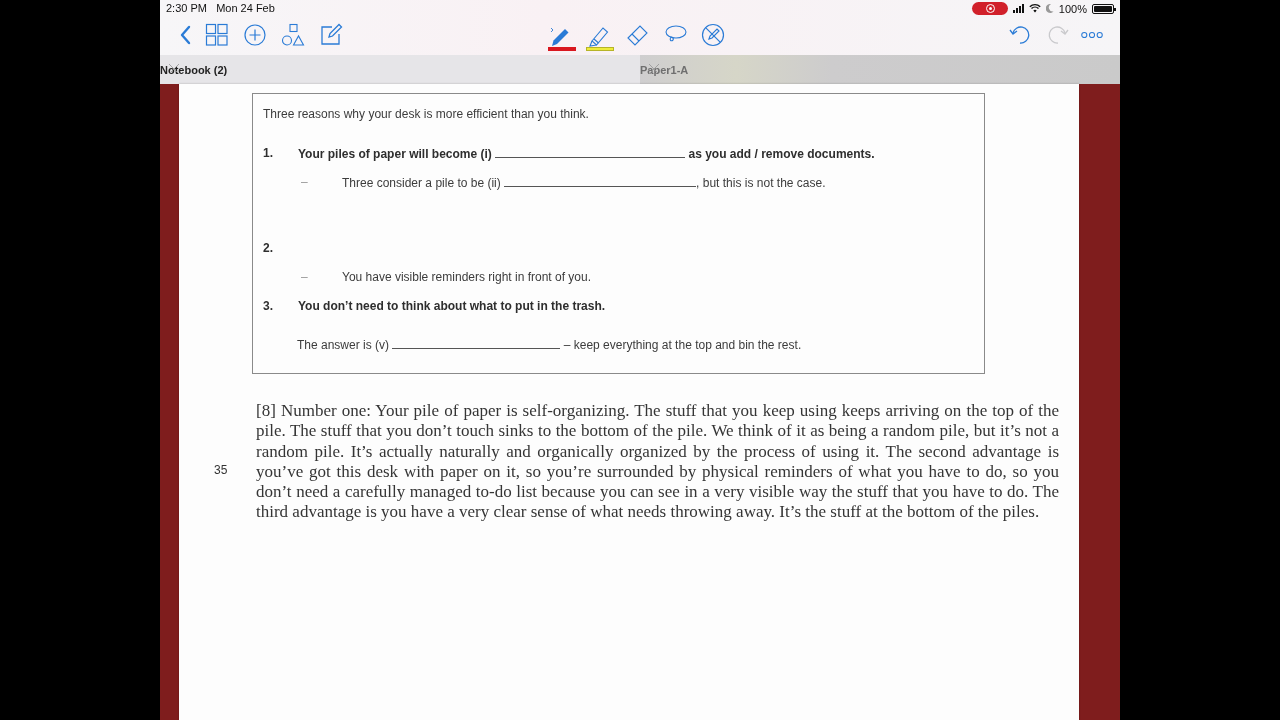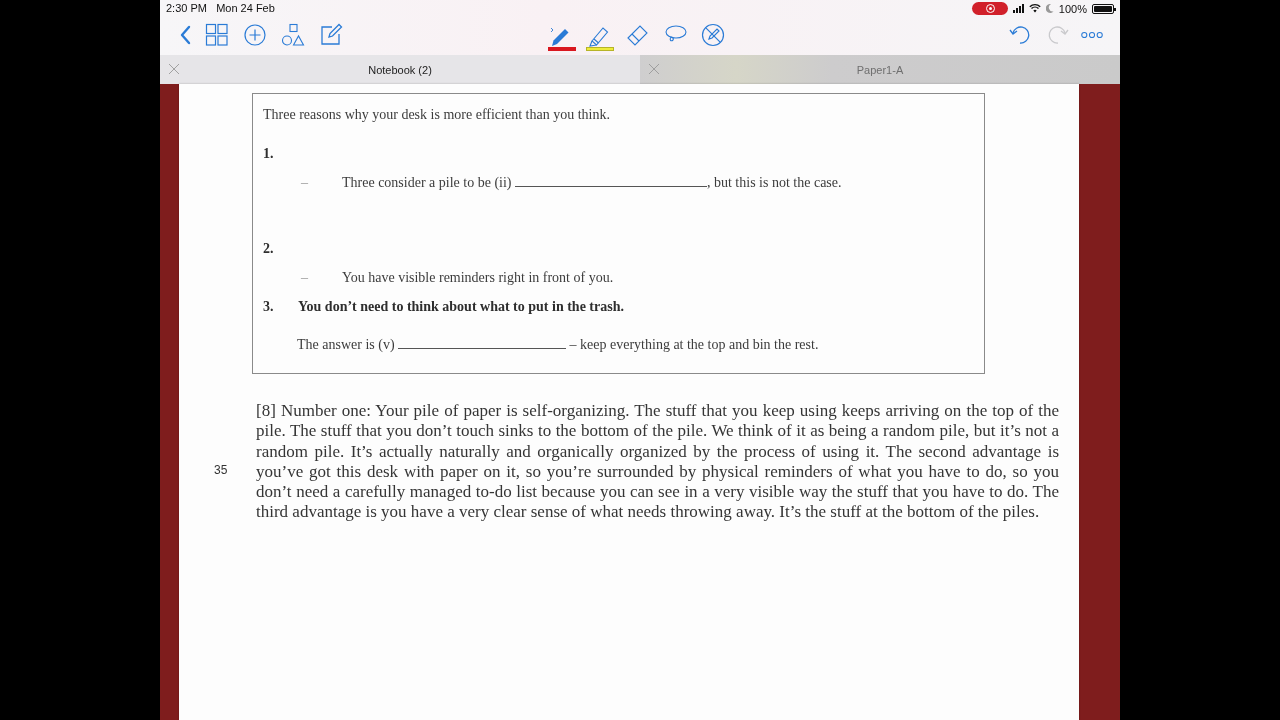--- a/index.html
+++ b/index.html
@@ -17,30 +17,30 @@
   .bars { display:flex; align-items:flex-end; gap:1px; height:9px; }
   .bars i { display:block; width:2px; background:#111; }
   .battery { width:22px; height:10px; border:1px solid #111; border-radius:2px; padding:1px; position:relative; }
   .battery i { display:block; width:100%; height:100%; background:#111; border-radius:1px; }
   .battery::after { content:""; position:absolute; right:-3px; top:3px; width:2px; height:3px; background:#111; }
 
   .tool { position: absolute; top: 22px; width: 26px; height: 26px; display:flex; align-items:center; justify-content:center; }
   .tool svg { width: 24px; height: 24px; }
 
   .tabbar { position: absolute; left: 0; top: 55px; width: 960px; height: 29px; display: flex; }
-  .tab { position: relative; width: 480px; height: 29px; display:flex; align-items:center; justify-content:center; font-size: 11px; }
+  .tab { position: relative; width: 480px; height: 29px; display:flex; align-items:center; justify-content:flex-start; font-size: 11px; font-weight: bold; }
   .tab.active { background: #e6e5e8; color: #222; }
   .tab.inactive { background: linear-gradient(90deg,#cfcecf 0%,#d6d6c8 20%,#cdcccd 40%,#cacaca 100%); color: #6f6f6f; }
   .tab .close { position:absolute; left: 8px; top: 8px; width: 12px; height: 12px; }
 
   .page { position: absolute; left: 19px; top: 84px; width: 900px; height: 636px; background: #fdfdfd; box-shadow: 0 0 2px rgba(0,0,0,0.25); }
 
   .doc { font-family: "Liberation Serif", serif; color: #3a3a3a; }
   .box { position: absolute; left: 73px; top: 9px; width: 733px; height: 281px; border: 1px solid #8a8a8a; }
-  .line { position: absolute; white-space: nowrap; font-size: 14px; font-family: Liberation Serif, serif; color: #3c3c3c; }
+  .line { position: absolute; white-space: nowrap; font-size: 12px; font-family: Liberation Sans, sans-serif; color: #3c3c3c; }
   .b { font-weight: bold; color: #2e2e2e; }
   .blank { display:inline-block; border-bottom: 1px solid #555; height: 12px; vertical-align: baseline; }
 
   .lineno { position:absolute; left: 35px; top: 379px; font-size: 12px; font-family: "Liberation Sans", sans-serif; color: #333; }
   .para { position: absolute; left: 77px; top: 317px; width: 803px; font-size: 17px; line-height: 20.3px; text-align: justify; color: #353535; font-family: "Liberation Serif", serif; }
 </style>
 </head>
 <body>
 
 <div class="screen">
@@ -194,20 +194,25 @@
         </svg>
       <span>Paper1-A</span>
     </div>
   </div>
 
   <div class="page doc">
     <div class="box">
       <div class="line" style="left:10px; top:13px;">Three reasons why your desk is more efficient than you think.</div>
 
       <div class="line b" style="left:10px; top:52px;">1.</div>
+      <div class="line b" style="left:45px; top:52px;">
+        <span>Your piles of paper will become (i)</span>
+        <span class="blank" style="width:190px"></span>
+        <span>as you add / remove documents.</span>
+      </div>
 
       <div class="line" style="left:48px; top:81px; color:#999;">–</div>
       <div class="line" style="left:89px; top:81px;">
         <span>Three consider a pile to be (ii)</span>
         <span class="blank" style="width:192px"></span><span>, but this is not the case.</span>
       </div>
 
 
       <div class="line b" style="left:10px; top:147px;">2.</div>
 

